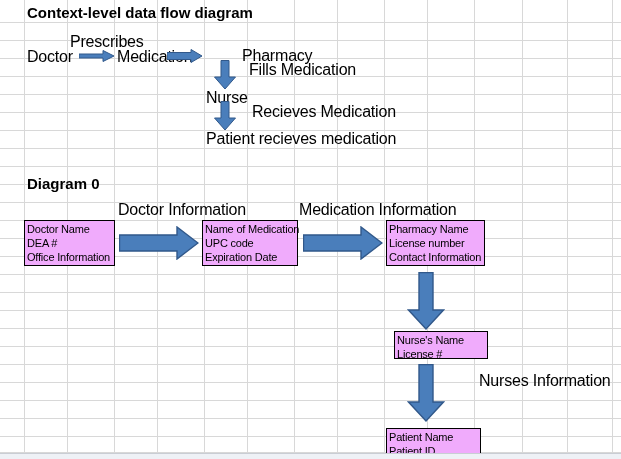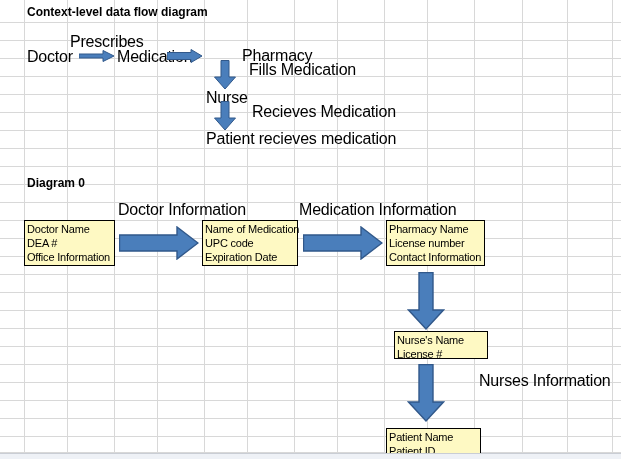--- a/index.html
+++ b/index.html
@@ -51,29 +51,29 @@
   .cell {
     position: absolute;
     font-size: 16px;
     color: #000000;
     line-height: 13px;
     white-space: nowrap;
     letter-spacing: -0.2px;
   }
   .heading {
     font-weight: bold;
-    font-size: 12px;
+    font-size: 15px;
     letter-spacing: 0px;
   }
 
   
   .ebox {
     position: absolute;
     border: 1.5px solid #000000;
-    background: #fef9c3;
+    background: #f0abfc;
     box-sizing: border-box;
     padding: 1px 0 0 2px;
   }
   .ebox .line {
     font-size: 11px;
     line-height: 14px;
     color: #000000;
     white-space: nowrap;
     letter-spacing: -0.2px;
   }

